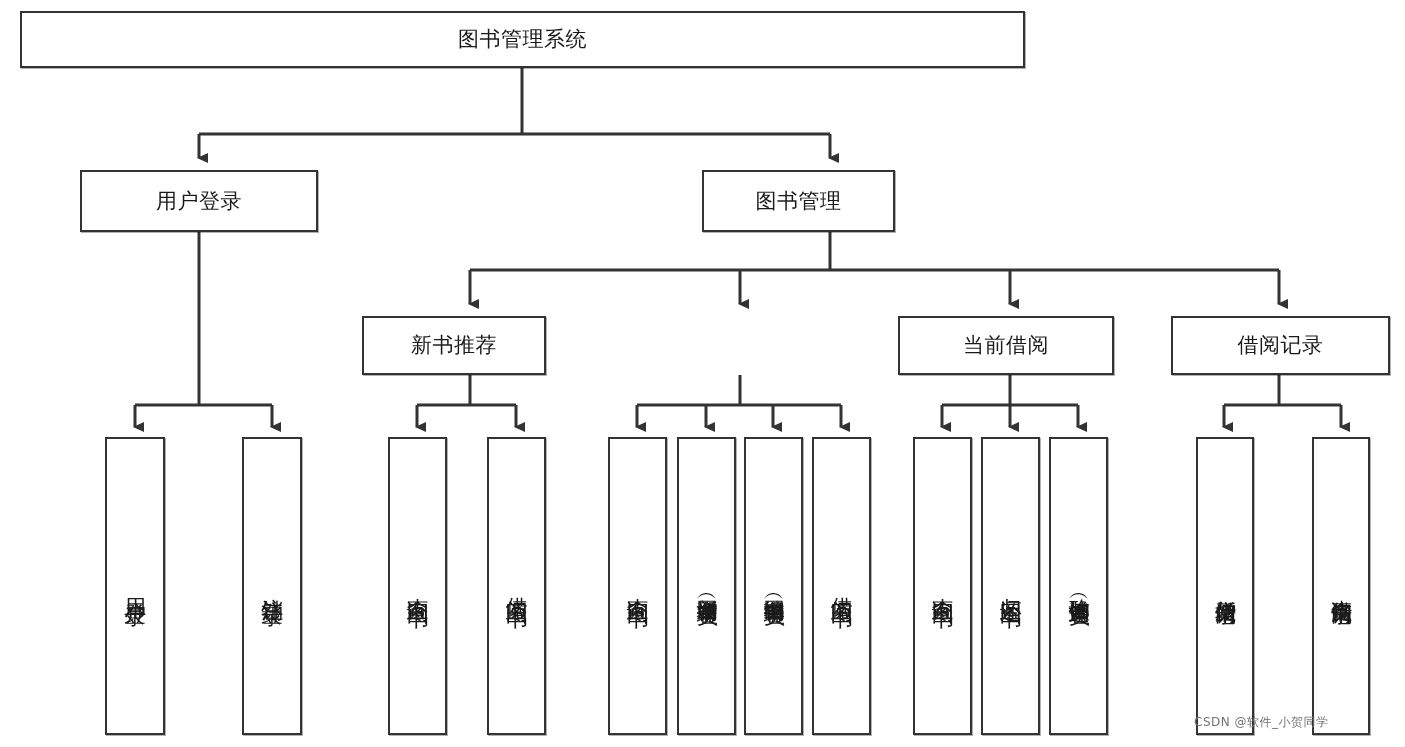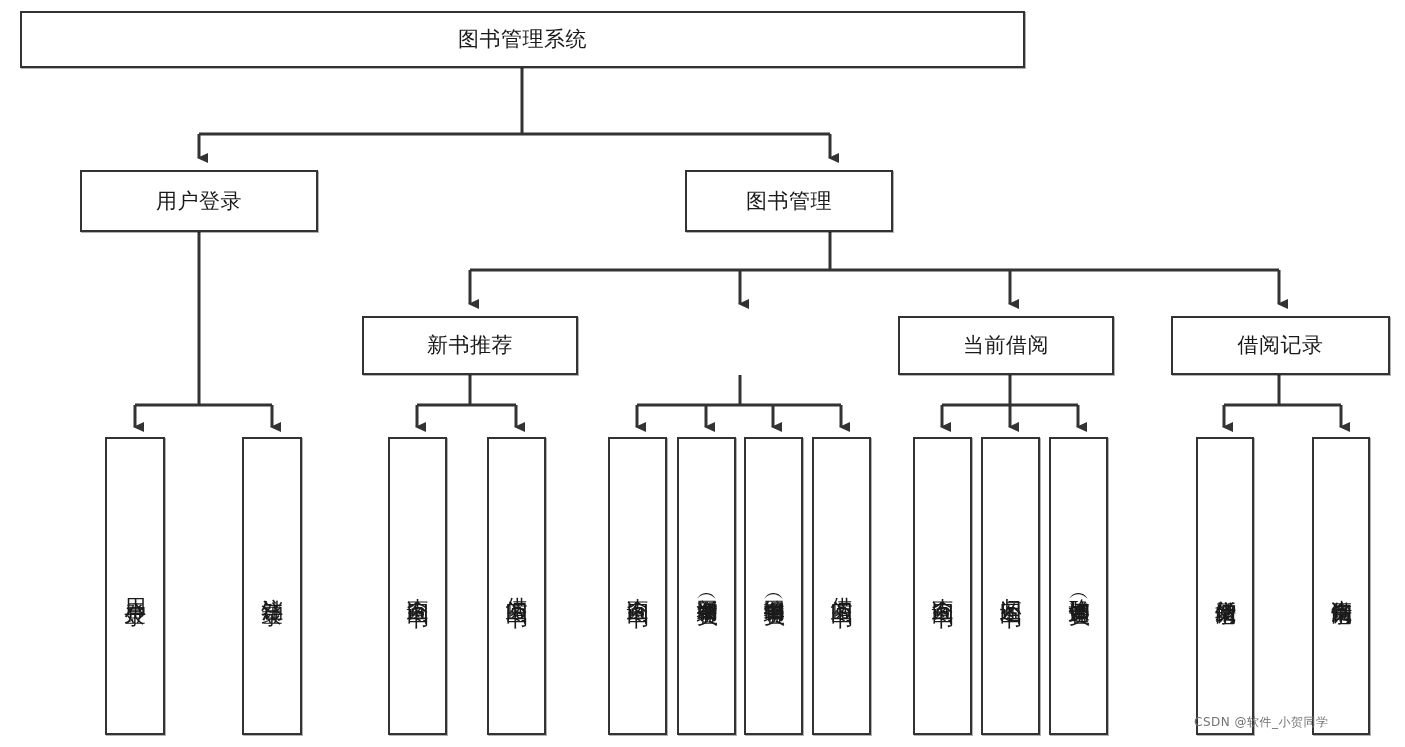--- a/index.html
+++ b/index.html
@@ -125,25 +125,25 @@
     </g>
   </svg>
 
   <div class="node h" style="left:20px; top:11px; width:1005px; height:57px;">
     <span class="label">图书管理系统</span>
   </div>
 
   <div class="node h" style="left:80px; top:170px; width:238px; height:62px;">
     <span class="label">用户登录</span>
   </div>
-  <div class="node h" style="left:685px; top:170px; width:208px; height:62px;">
+  <div class="node h" style="left:702px; top:170px; width:193px; height:62px;">
     <span class="label">图书管理</span>
   </div>
 
-  <div class="node h" style="left:362px; top:316px; width:216px; height:59px;">
+  <div class="node h" style="left:362px; top:316px; width:184px; height:59px;">
     <span class="label">新书推荐</span>
   </div>
   <div class="node h" style="left:898px; top:316px; width:216px; height:59px;">
     <span class="label">当前借阅</span>
   </div>
   <div class="node h" style="left:1171px; top:316px; width:219px; height:59px;">
     <span class="label">借阅记录</span>
   </div>
 
   <div class="node v" style="left:105px; top:437px; width:60px; height:298px;">

